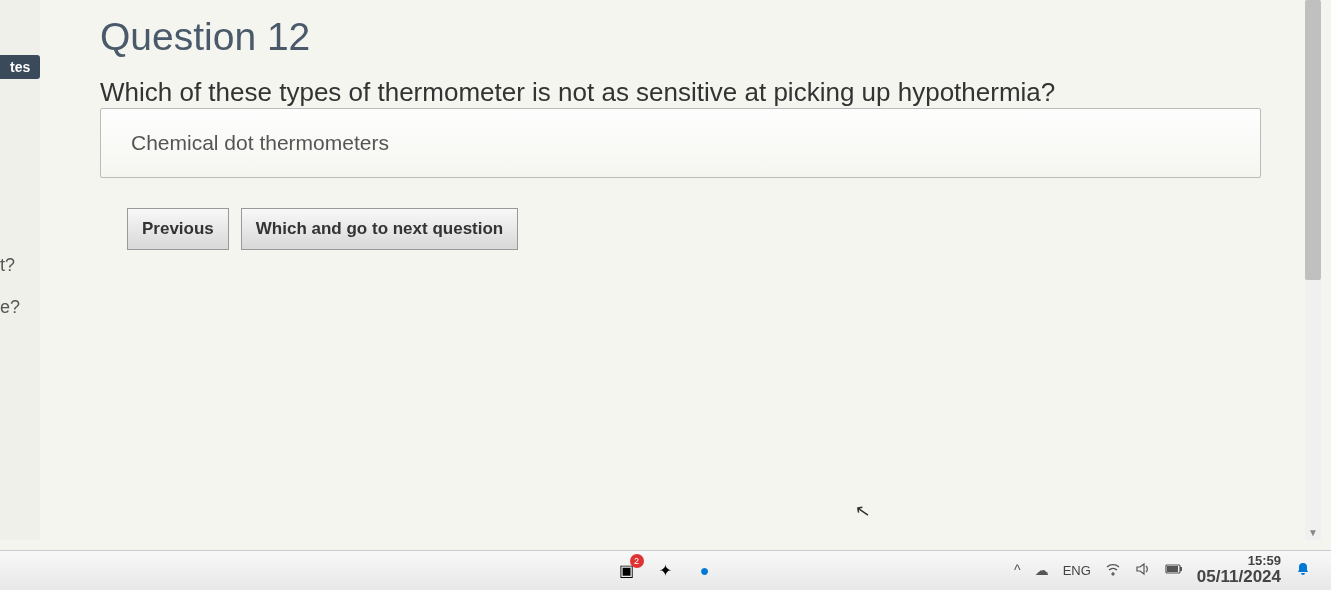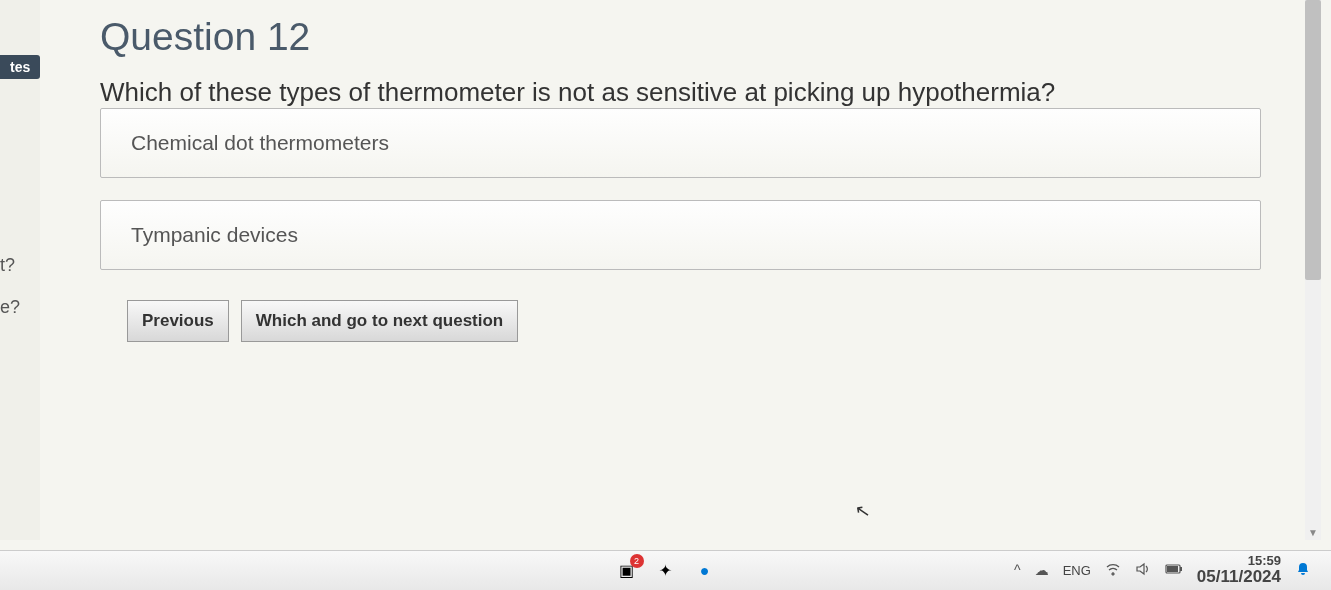--- a/index.html
+++ b/index.html
@@ -57,21 +57,21 @@
       margin-bottom: 18px;
     }
     .question-text {
       font-size: 26px;
       color: #333;
       font-weight: 400;
     }
     .answers {
       display: flex;
       flex-direction: column;
-      gap: 22px;
+      gap: 4px;
       margin-bottom: 30px;
     }
     .answer-option {
       border: 1px solid #bbb;
       background: linear-gradient(#fefefe, #f5f5f0);
       padding: 22px 30px;
       font-size: 21px;
       color: #555;
       cursor: pointer;
       border-radius: 2px;
@@ -196,21 +196,20 @@
   <div class="sidebar-text t1">t?</div>
   <div class="sidebar-text t2">e?</div>
 </div>
 
 <div class="main-area">
   <h1 class="question-title">Question 12</h1>
   <p class="question-text">Which of these types of thermometer is not as sensitive at picking up hypothermia?</p>
 
   <div class="answers">
     <div class="answer-option">Chemical dot thermometers</div>
-    <div class="answer-option">Tympanic devices</div>
   </div>
 
   <div class="nav-buttons">
     <button class="nav-btn">Previous</button>
     <button class="nav-btn">Which and go to next question</button>
   </div>
 </div>
 
 <div class="scrollbar">
   <div class="scrollbar-thumb"></div>

